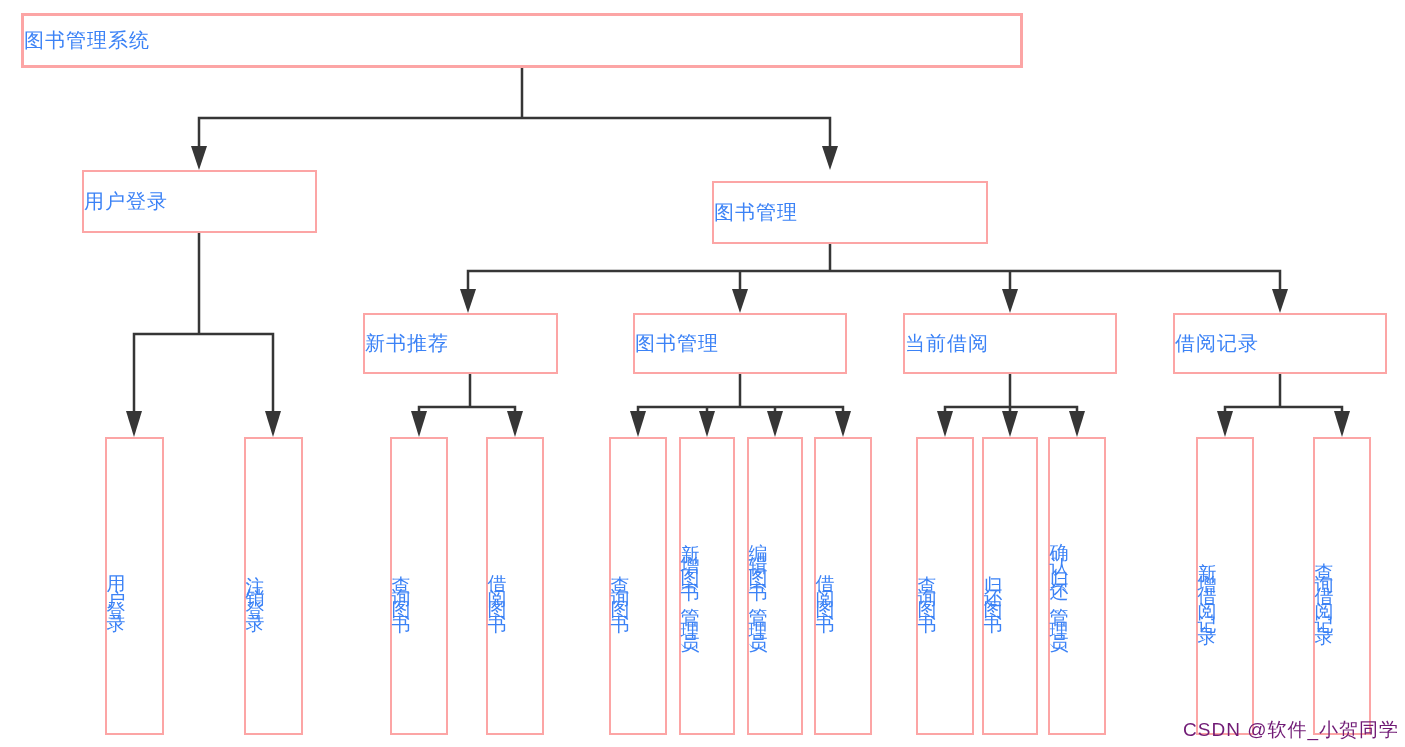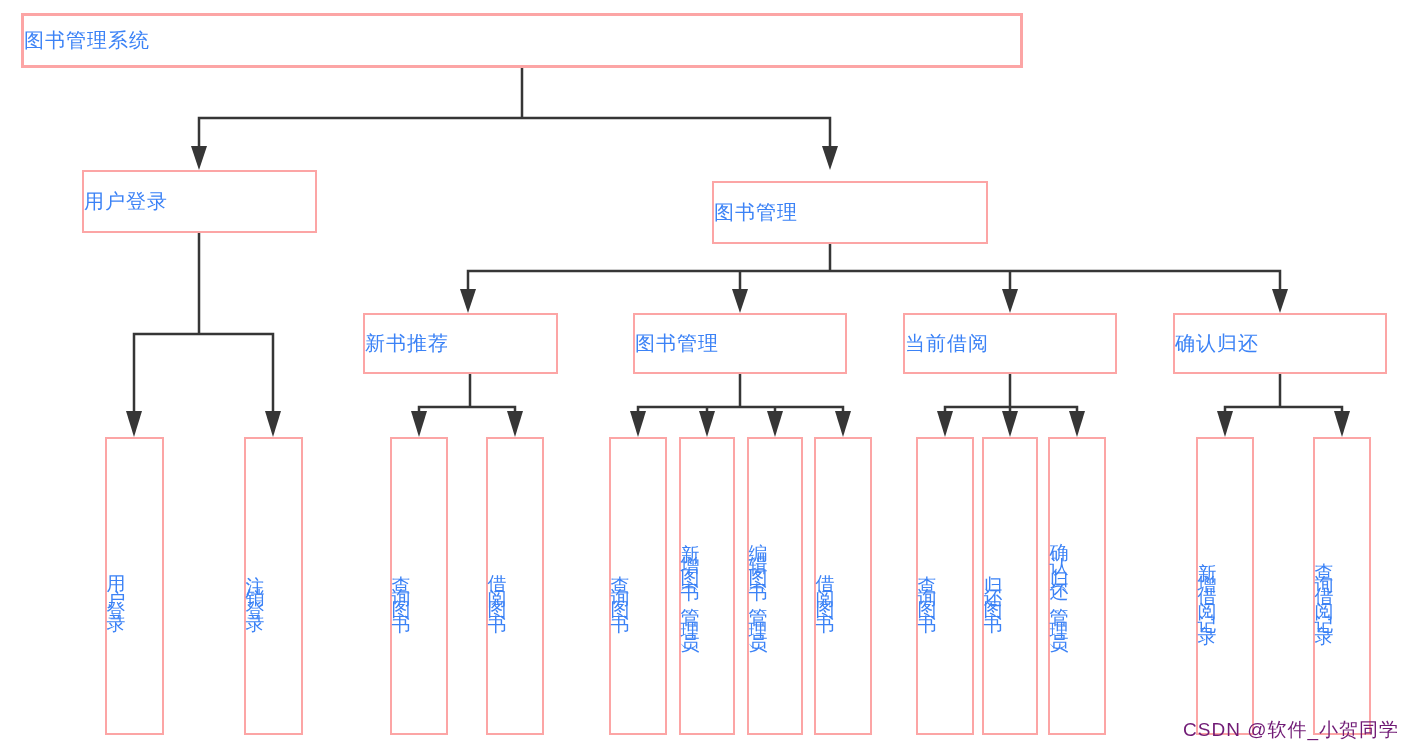--- a/index.html
+++ b/index.html
@@ -94,21 +94,21 @@
   <div class="box" style="left:363px; top:313px; width:195px; height:61px">
     <span class="h-label">新书推荐</span>
   </div>
   <div class="box" style="left:633px; top:313px; width:214px; height:61px">
     <span class="h-label">图书管理</span>
   </div>
   <div class="box" style="left:903px; top:313px; width:214px; height:61px">
     <span class="h-label">当前借阅</span>
   </div>
   <div class="box" style="left:1173px; top:313px; width:214px; height:61px">
-    <span class="h-label">确认归还</span>
+    <span class="h-label">借阅记录</span>
   </div>
 
   <div class="box v" style="left:105px; top:437px; width:59px; height:298px">
     <span class="v-label">用户登录</span>
   </div>
   <div class="box v" style="left:244px; top:437px; width:59px; height:298px">
     <span class="v-label">注销登录</span>
   </div>
 
   <div class="box v" style="left:390px; top:437px; width:58px; height:298px">

